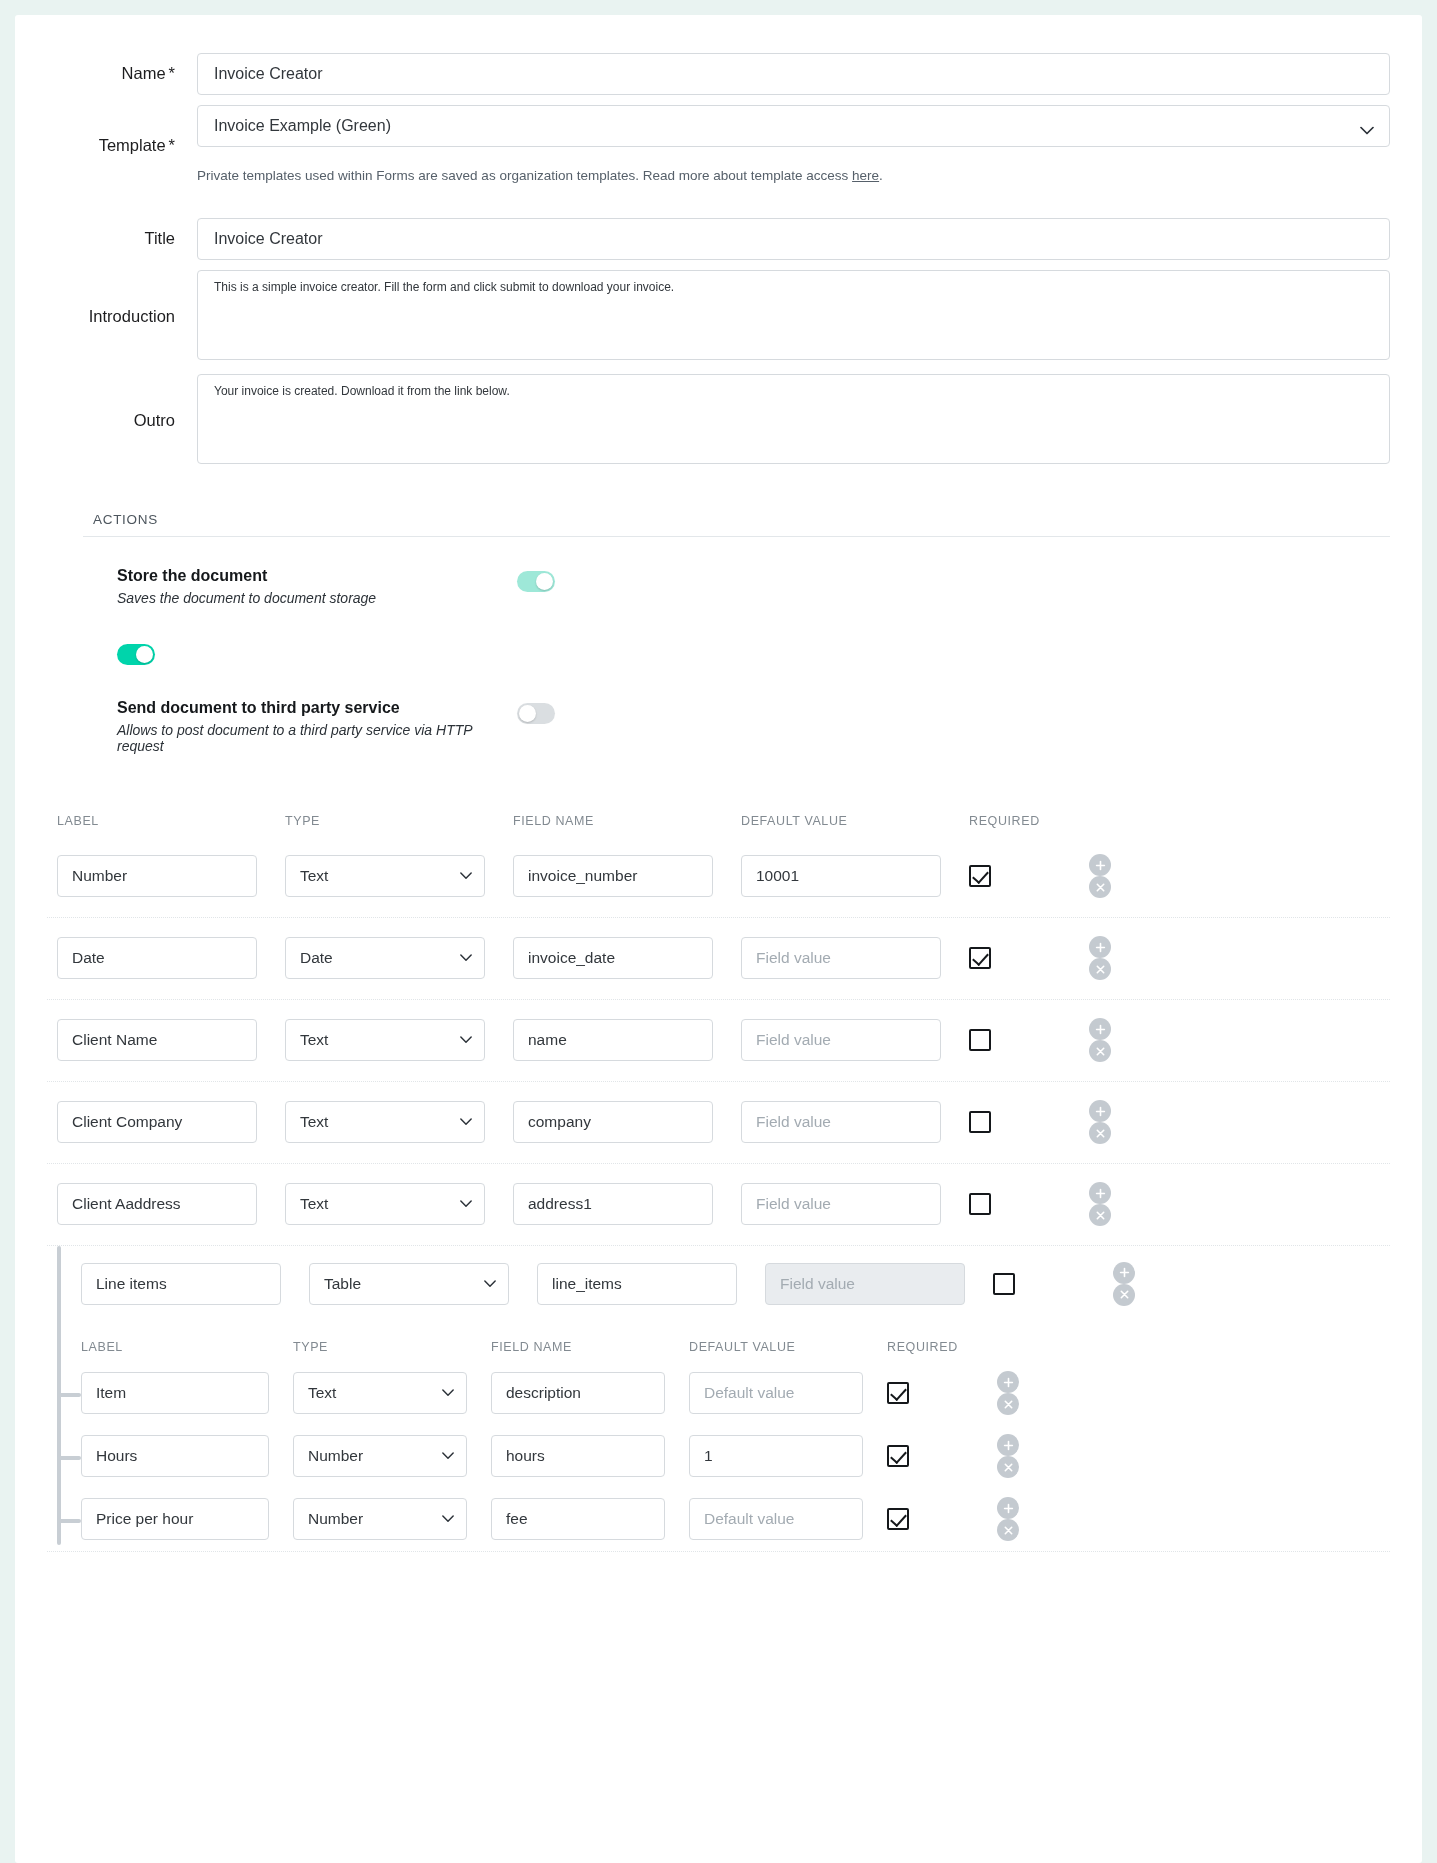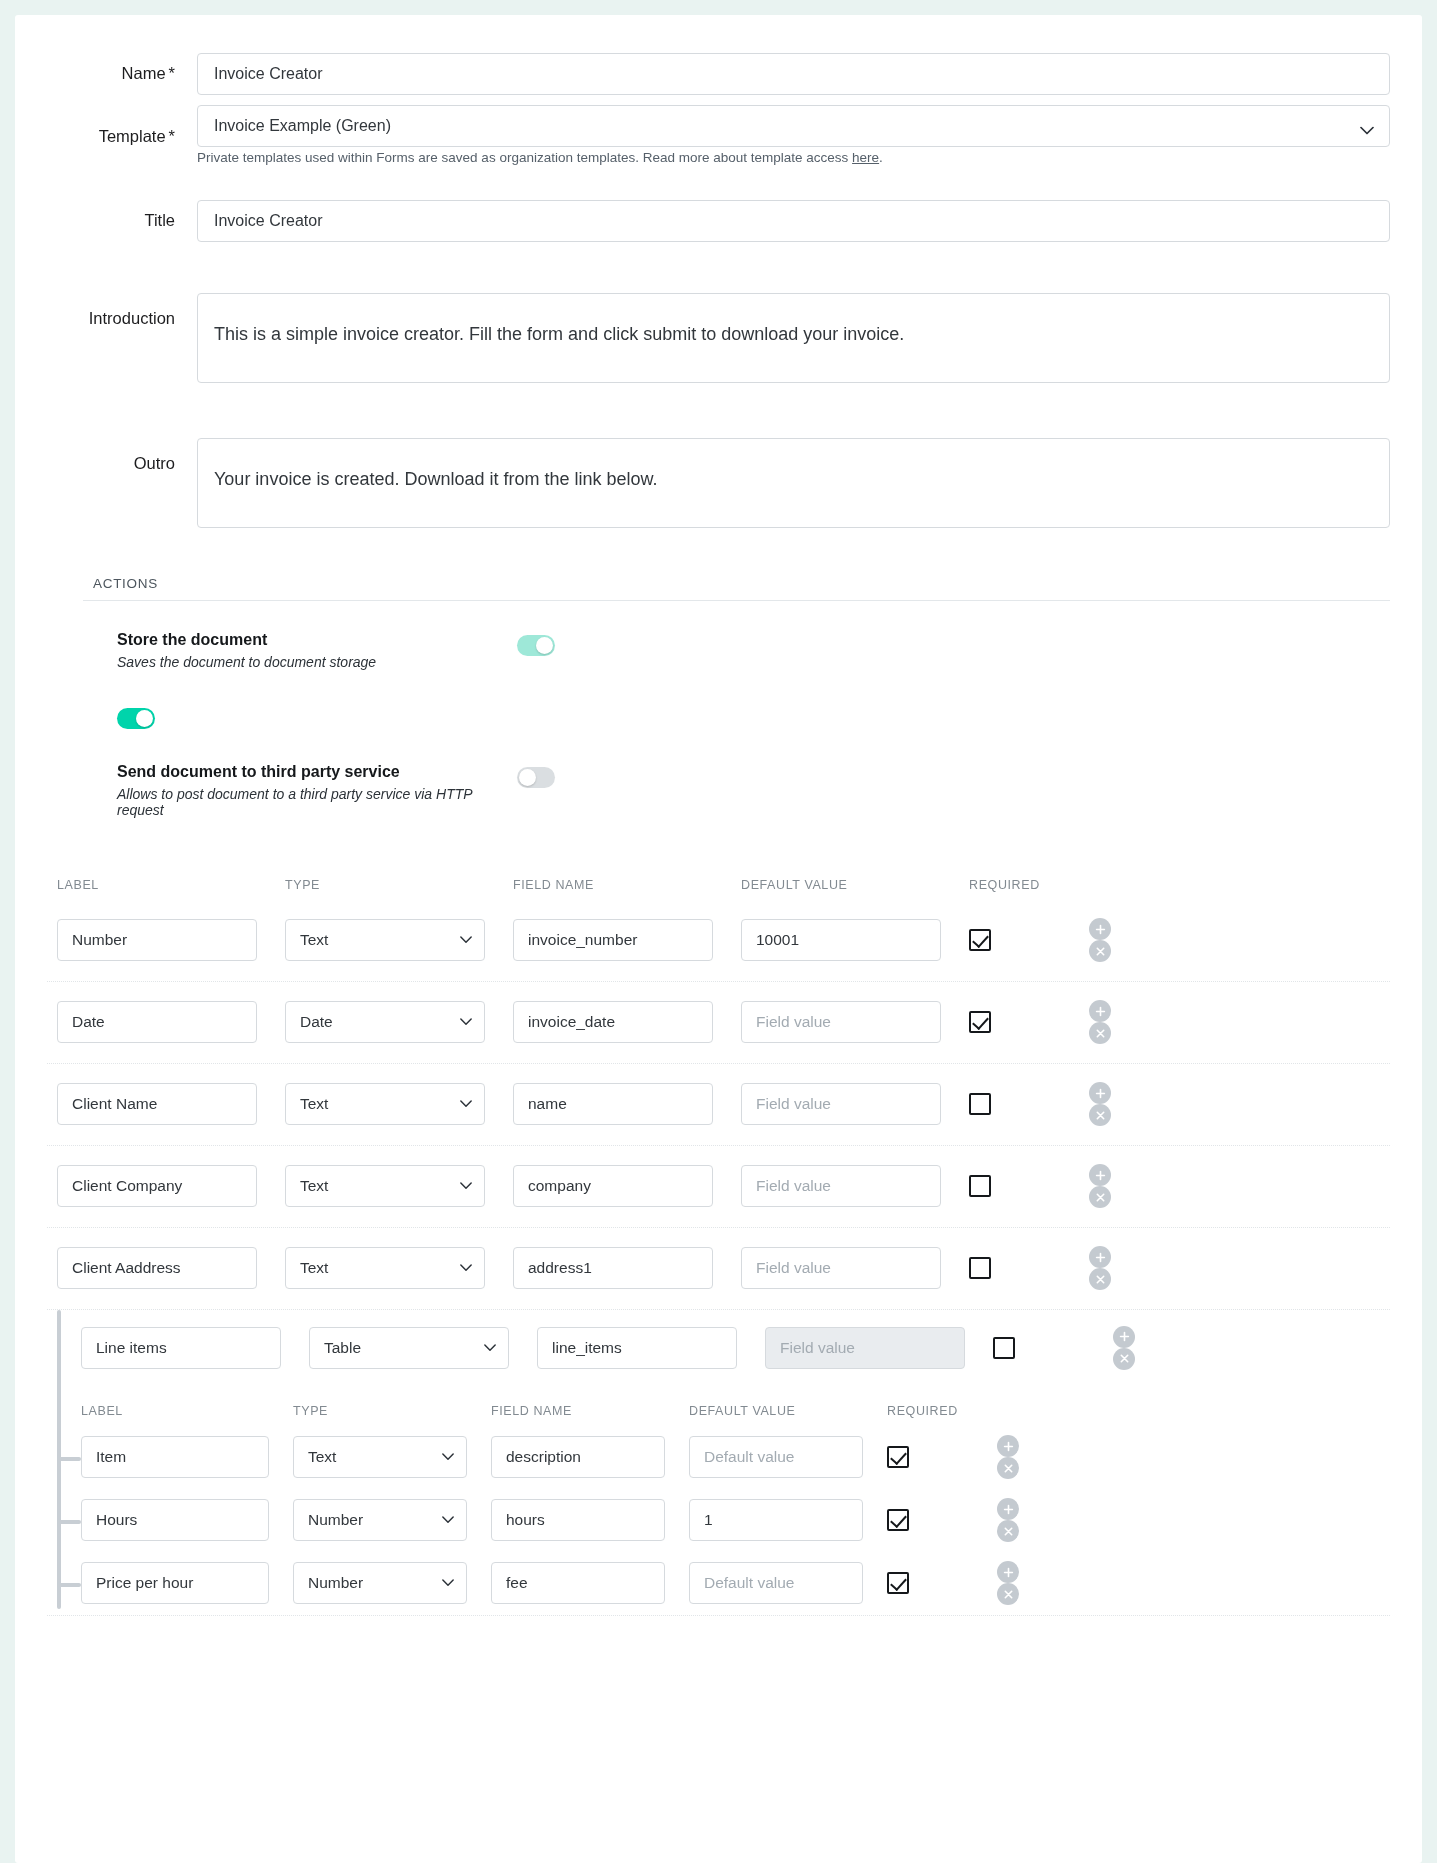--- a/index.html
+++ b/index.html
@@ -77,38 +77,37 @@
     color: #32373c;
     background: #fff;
     display: flex;
     align-items: center;
     cursor: pointer;
   }
 
   .helper-text {
     font-size: 13.5px;
     color: #56606a;
-    margin-top: 2px;
+    margin-top: 20px;
     line-height: 1.4;
   }
   .helper-text a { color: #56606a; text-decoration: underline; }
 
   .ta-input {
     width: 100%;
     height: 90px;
     border: 1px solid #d6dade;
     border-radius: 4px;
-    padding: 28px 16px;
-    font-size: 18px;
+    padding: 8px 16px;
+    font-size: 12px;
     font-family: "Liberation Sans", sans-serif;
     color: #32373c;
     resize: none;
     outline: none;
     line-height: 1.35;
-    margin-top: 41px;
   }
 
   
   .section {
     margin: 0 0 0 0;
     padding: 0 32px;
   }
   .section-title {
     font-size: 13.5px;
     letter-spacing: 0.7px;

